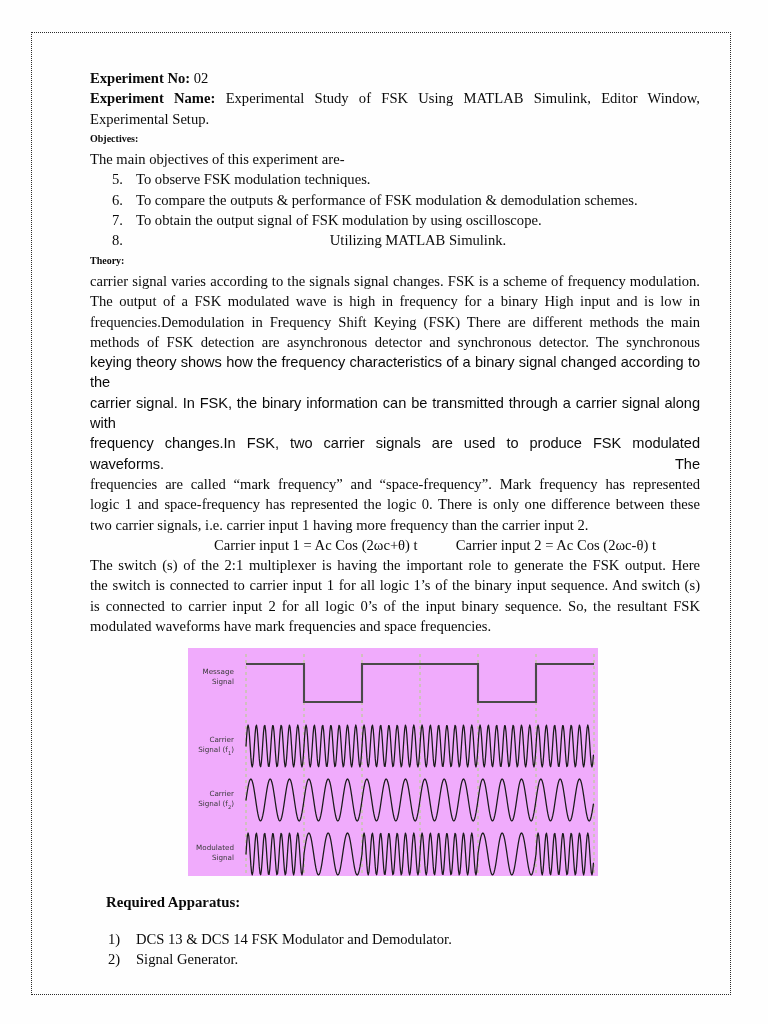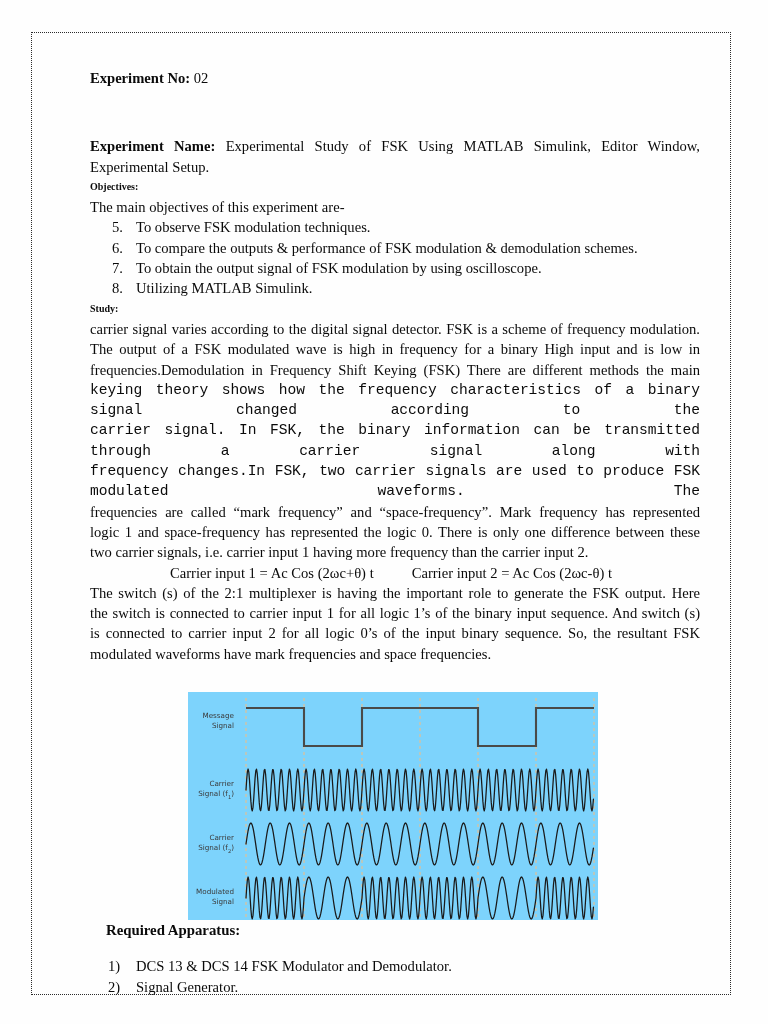--- a/index.html
+++ b/index.html
@@ -52,21 +52,20 @@
   }
 
   .field-line {
     font-size: 14.6px;
     line-height: 20.3px;
     margin: 0;
     text-align: justify;
   }
   .field-line.spread {
     text-align-last: justify;
-    margin-top: 48px;
   }
 
   
   .olist { margin: 0; padding: 0; list-style: none; }
   .olist li {
     font-size: 14.6px;
     line-height: 20.3px;
     margin: 0;
     padding-left: 46px;
     position: relative;
@@ -76,63 +75,64 @@
     position: absolute;
     left: 22px;
     top: 0;
     width: 22px;
     text-align: left;
   }
   .olist li .cont {
     display: block;
     padding-left: 0;
   }
-  .olist li .wrapline { display: block; }
+  .olist li .wrapline { display: block; text-align: center; }
 
   
   .para { margin: 0; }
   .para .jline {
     font-size: 14.6px;
     line-height: 20.3px;
     margin: 0;
     text-align: justify;
     text-align-last: justify;
     white-space: pre-wrap;
   }
   .para .jline.last {
     text-align-last: left;
   }
   
   .sanslines {
-    font-family: Liberation Mono, monospace;
+    font-family: Liberation Sans, sans-serif;
     font-size: 13.1px;
     letter-spacing: -0.05px;
   }
 
   .formula-line {
     font-size: 14.6px;
     line-height: 20.3px;
     margin: 0;
     padding-left: 80px;
+    text-align: center;
   }
   .formula-gap { display: inline-block; width: 38px; }
 
   
   .figure-wrap {
     position: relative;
     margin-top: 12px;
     height: 228px;
   }
   .figure {
     position: absolute;
     left: 98px;
-    top: 16px;
+    top: 0;
     width: 410px;
     height: 228px;
-    background: #7dd3fc;
+    background: #f0abfc;
   }
   .figure svg { display: block; }
 
   .apparatus-head {
     font-size: 14.8px;
     font-weight: bold;
     line-height: 20.3px;
     margin: 16px;
   }
   .alist { margin: 0; padding: 0; list-style: none; }
@@ -177,26 +177,27 @@
       <li>
           <span class="num">7.</span>
           <span class="cont">To obtain the output signal of FSK modulation by using oscilloscope.</span>
         </li>
       <li>
           <span class="num">8.</span>
           <span class="wrapline">Utilizing MATLAB Simulink.</span>
         </li>
     </ul>
 
-    <p class="heading">Study:</p>
+    <p class="heading">Theory:</p>
 
     <div class="para">
-      <p class="jline">carrier signal varies according to the digital signal detector. FSK is a scheme of frequency modulation.</p>
+      <p class="jline">carrier signal varies according to the signals signal changes. FSK is a scheme of frequency modulation.</p>
       <p class="jline">The output of a FSK modulated wave is high in frequency for a binary High input and is low in</p>
       <p class="jline">frequencies.Demodulation in Frequency Shift Keying (FSK) There are different methods the main</p>
+      <p class="jline">methods of FSK detection are asynchronous detector and synchronous detector. The synchronous</p>
       <p class="jline sanslines">keying theory shows how the frequency characteristics of a binary signal changed according to the</p>
       <p class="jline sanslines">carrier signal. In FSK, the binary information can be transmitted through a carrier signal along with</p>
       <p class="jline sanslines">frequency changes.In FSK, two carrier signals are used to produce FSK modulated waveforms. The</p>
       <p class="jline">frequencies are called “mark frequency” and “space-frequency”. Mark frequency has represented</p>
       <p class="jline">logic 1 and space-frequency has represented the logic 0. There is only one difference between these</p>
       <p class="jline last">two carrier signals, i.e. carrier input 1 having more frequency than the carrier input 2.</p>
     </div>
 
     <p class="formula-line"><span>Carrier input 1 = Ac Cos (2ωc+θ) t</span><span class="formula-gap"></span><span>Carrier input 2 = Ac Cos (2ωc-θ) t</span></p>
 

